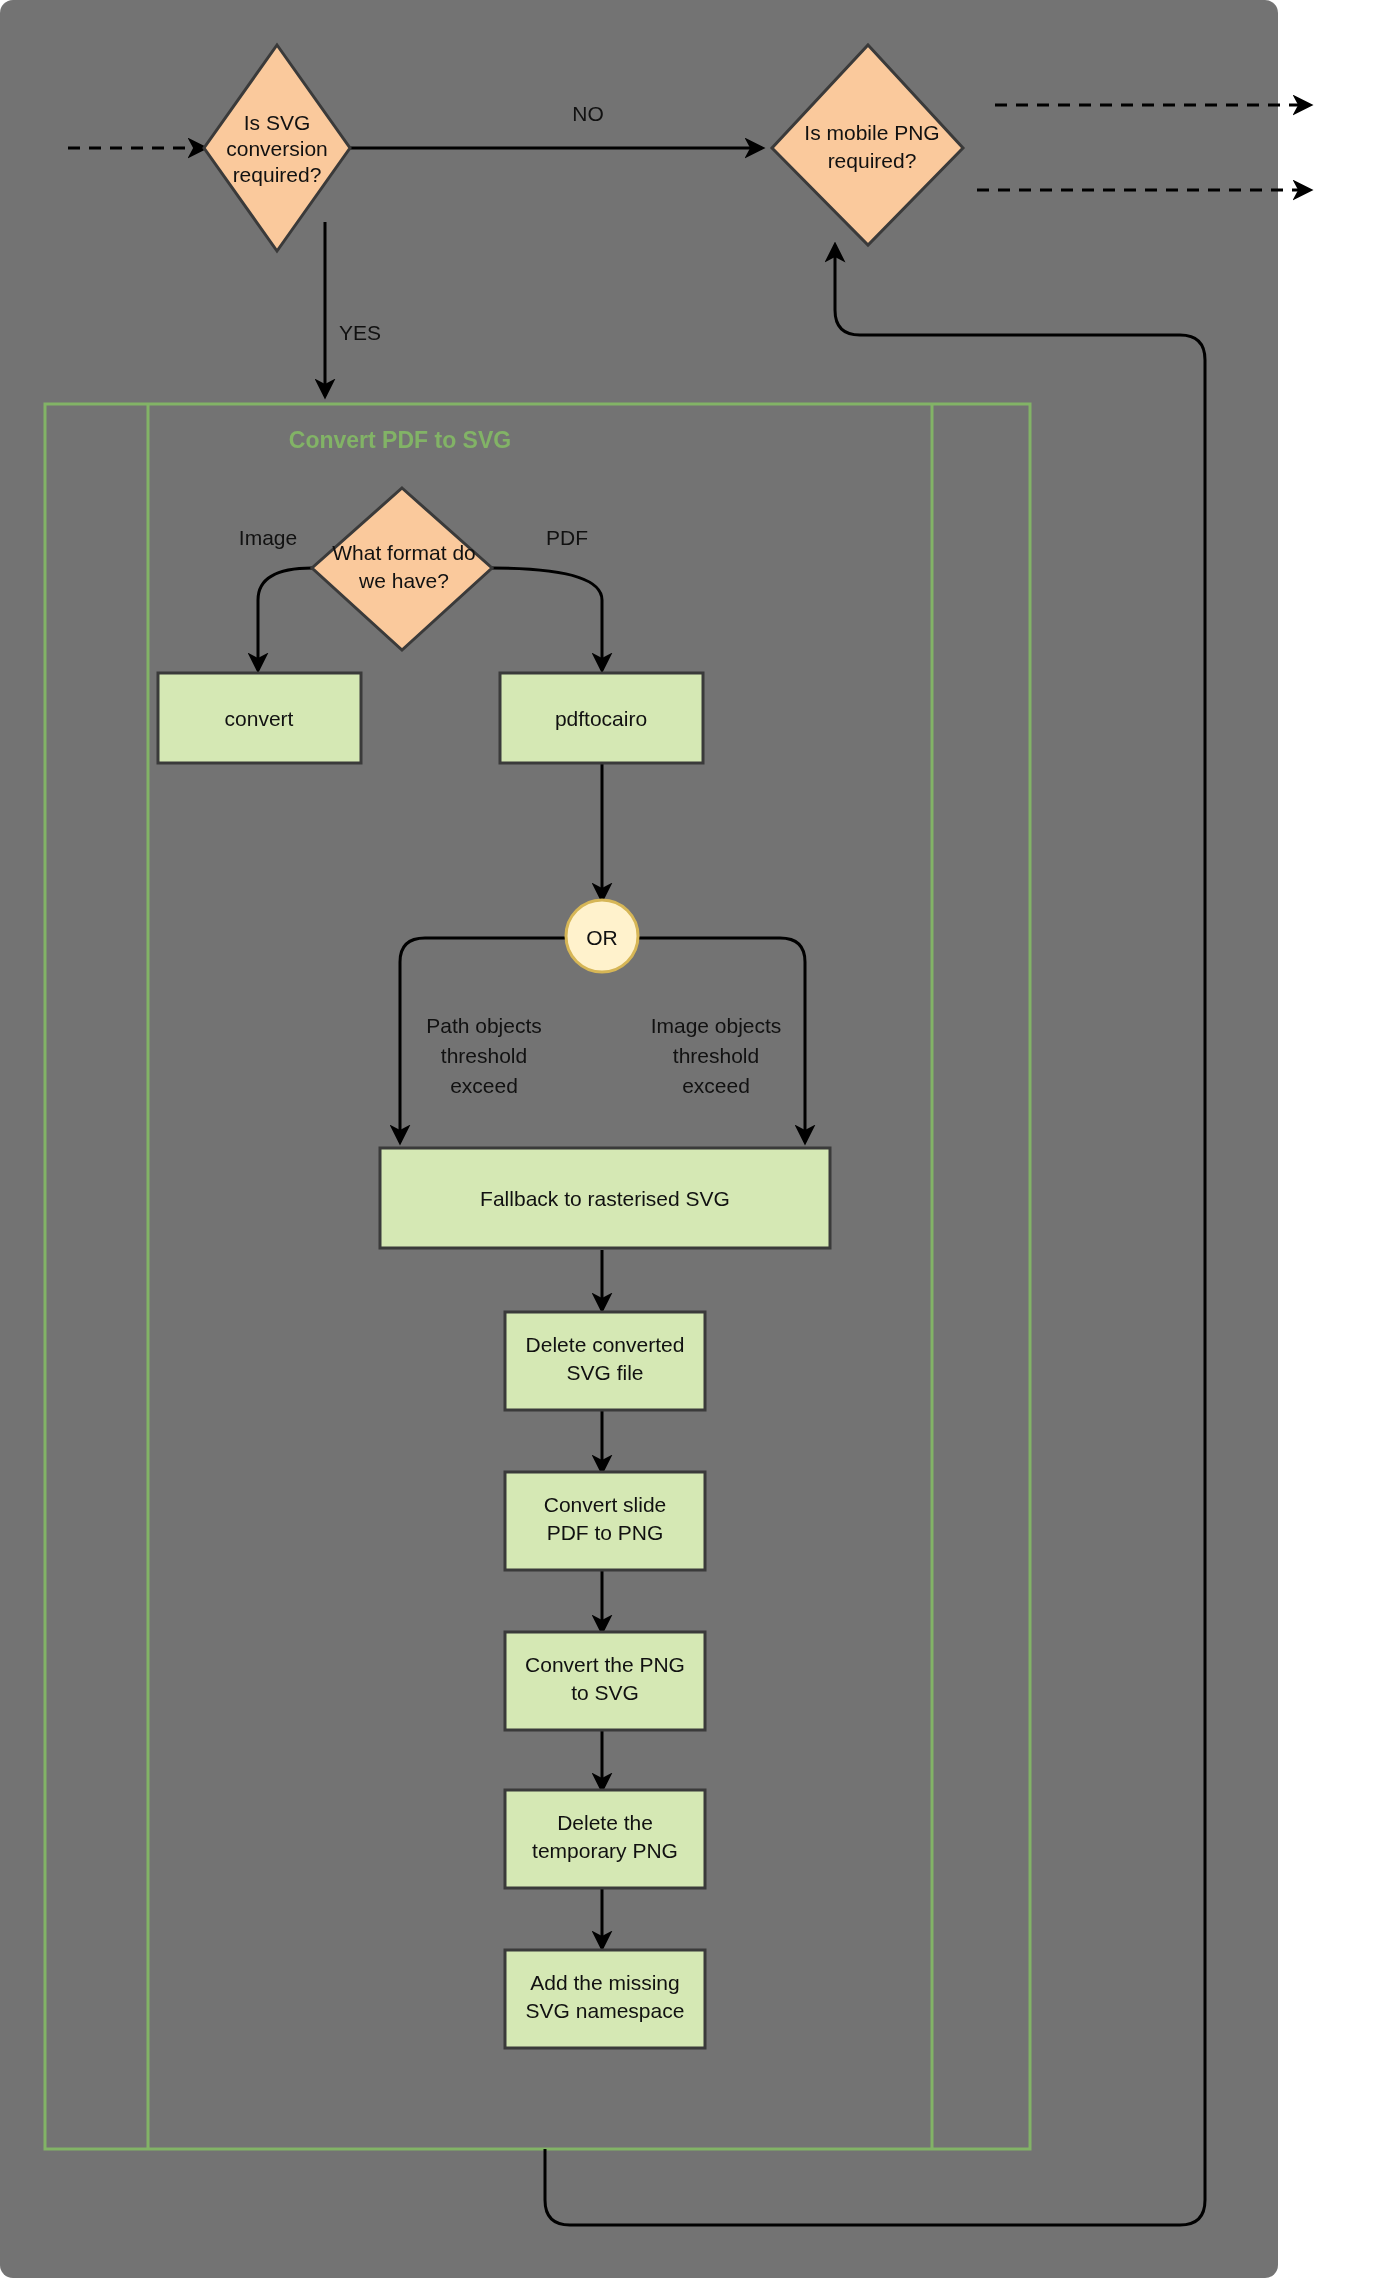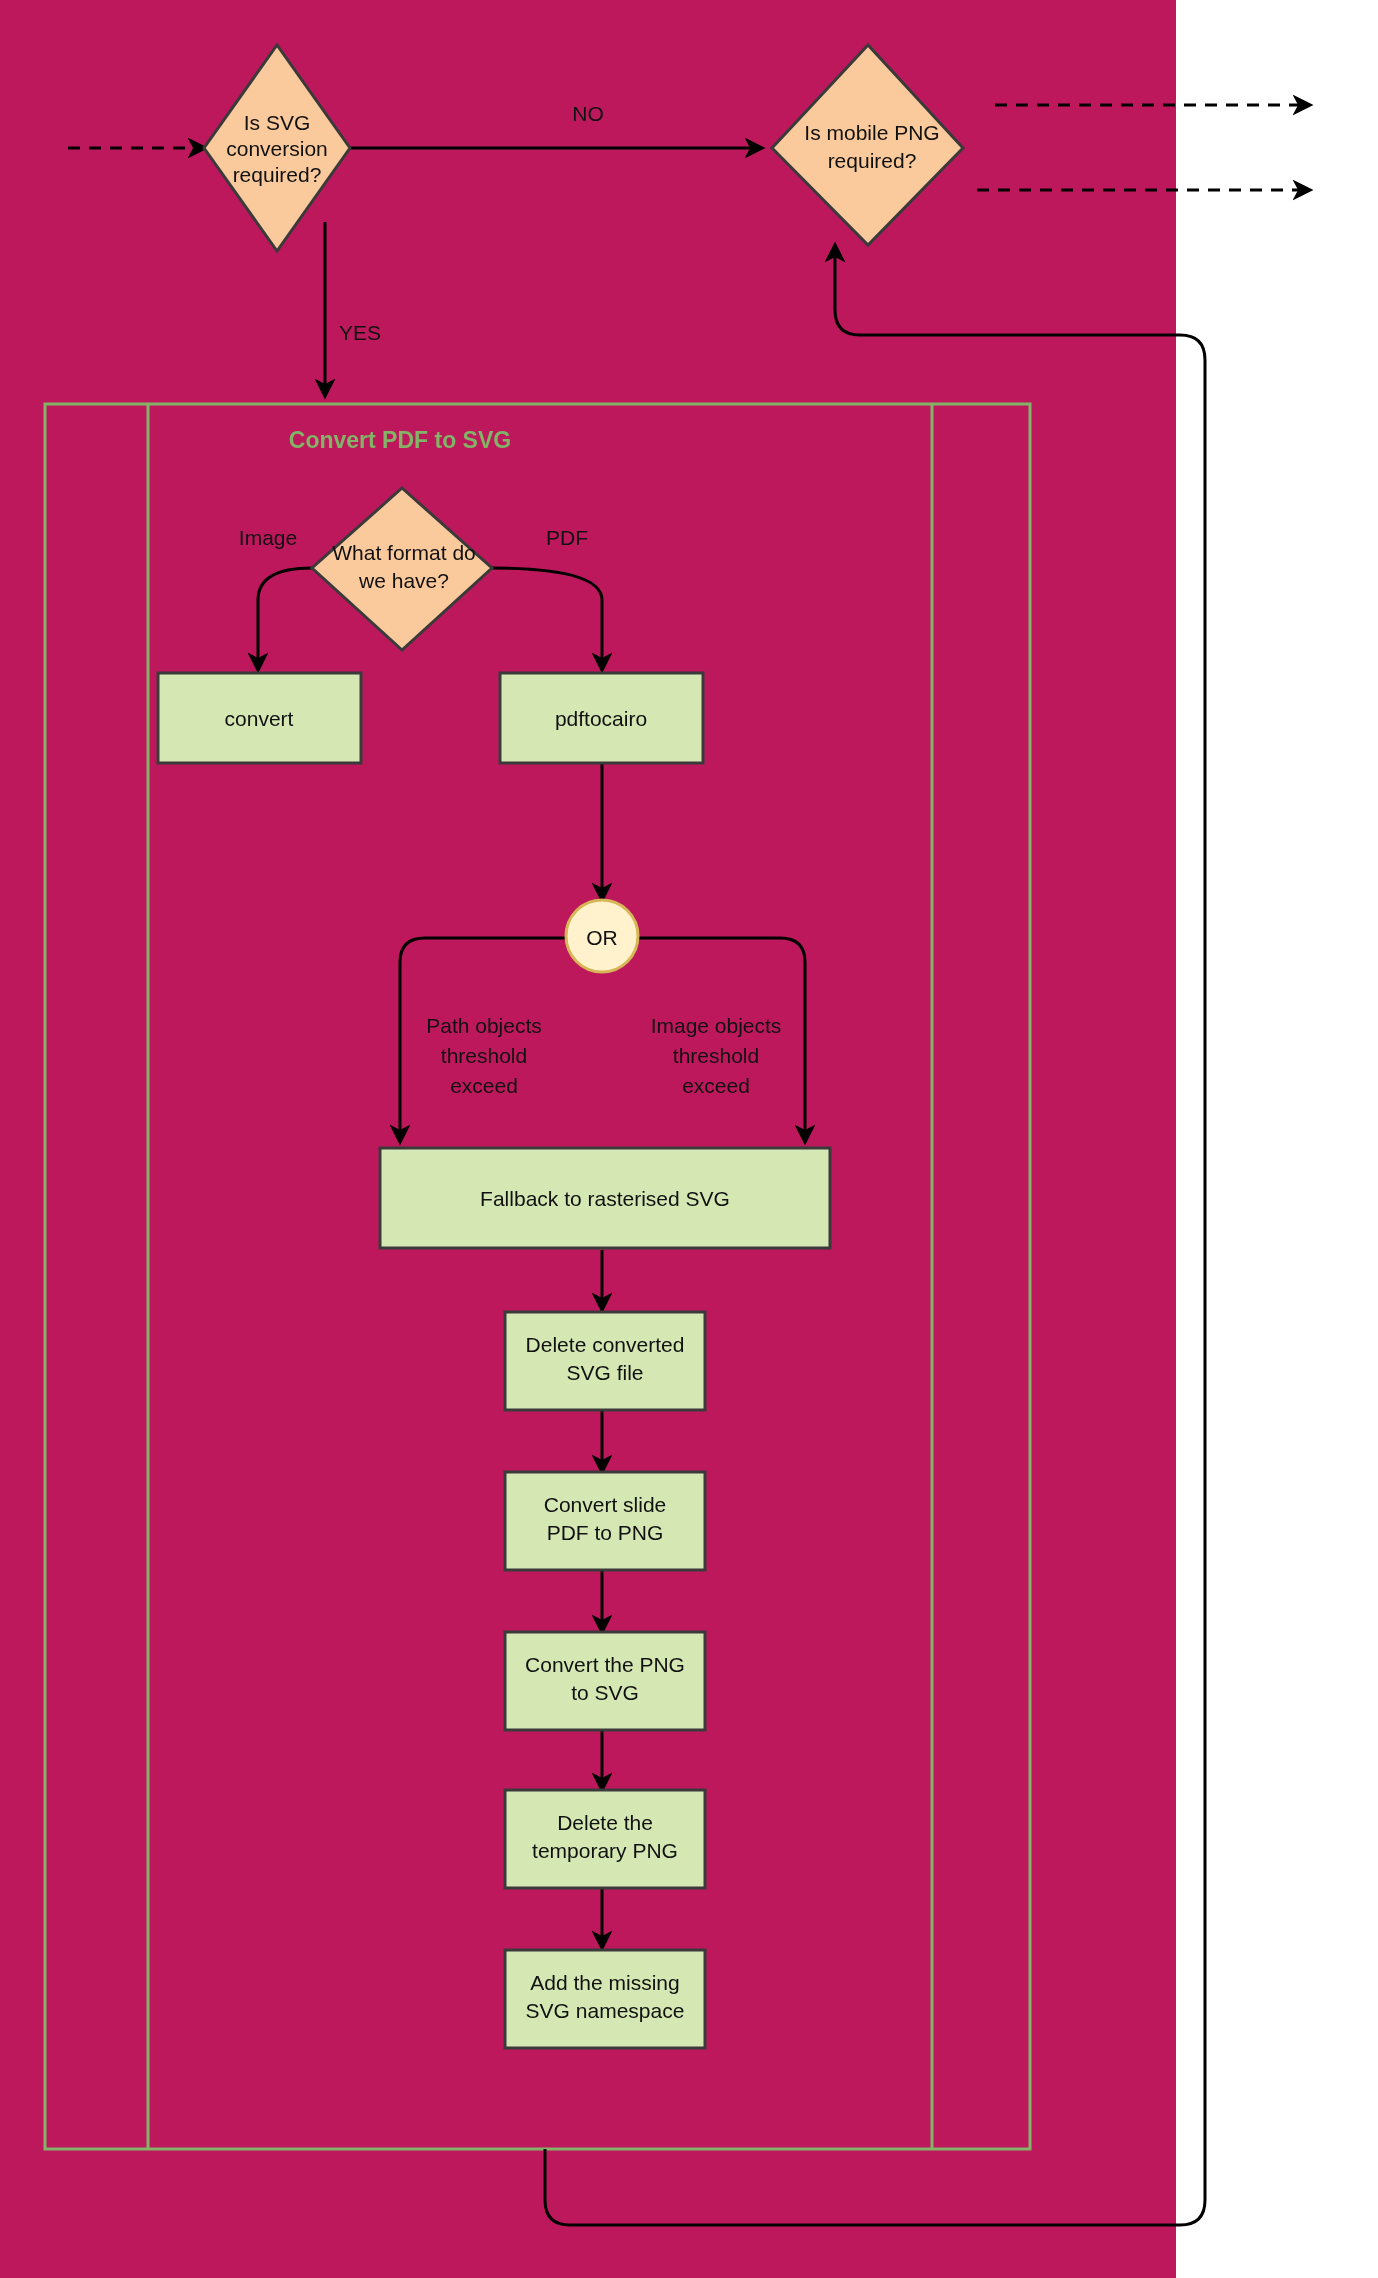--- a/index.html
+++ b/index.html
@@ -8,23 +8,24 @@
     background: #ffffff;
   }
   body {
     width: 1378px;
     height: 2278px;
     overflow: hidden;
     font-family: "Liberation Sans", sans-serif;
   }
   #diagram-root {
     position: relative;
-    width: 1176px;
+    width: 1278px;
     height: 2278px;
-    background: #be185d;
+    background: #737373;
+    border-radius: 13px;
   }
   svg.flow {
     position: absolute;
     top: 0;
     left: 0;
     width: 1378px;
     height: 2278px;
     display: block;
   }
   text {

